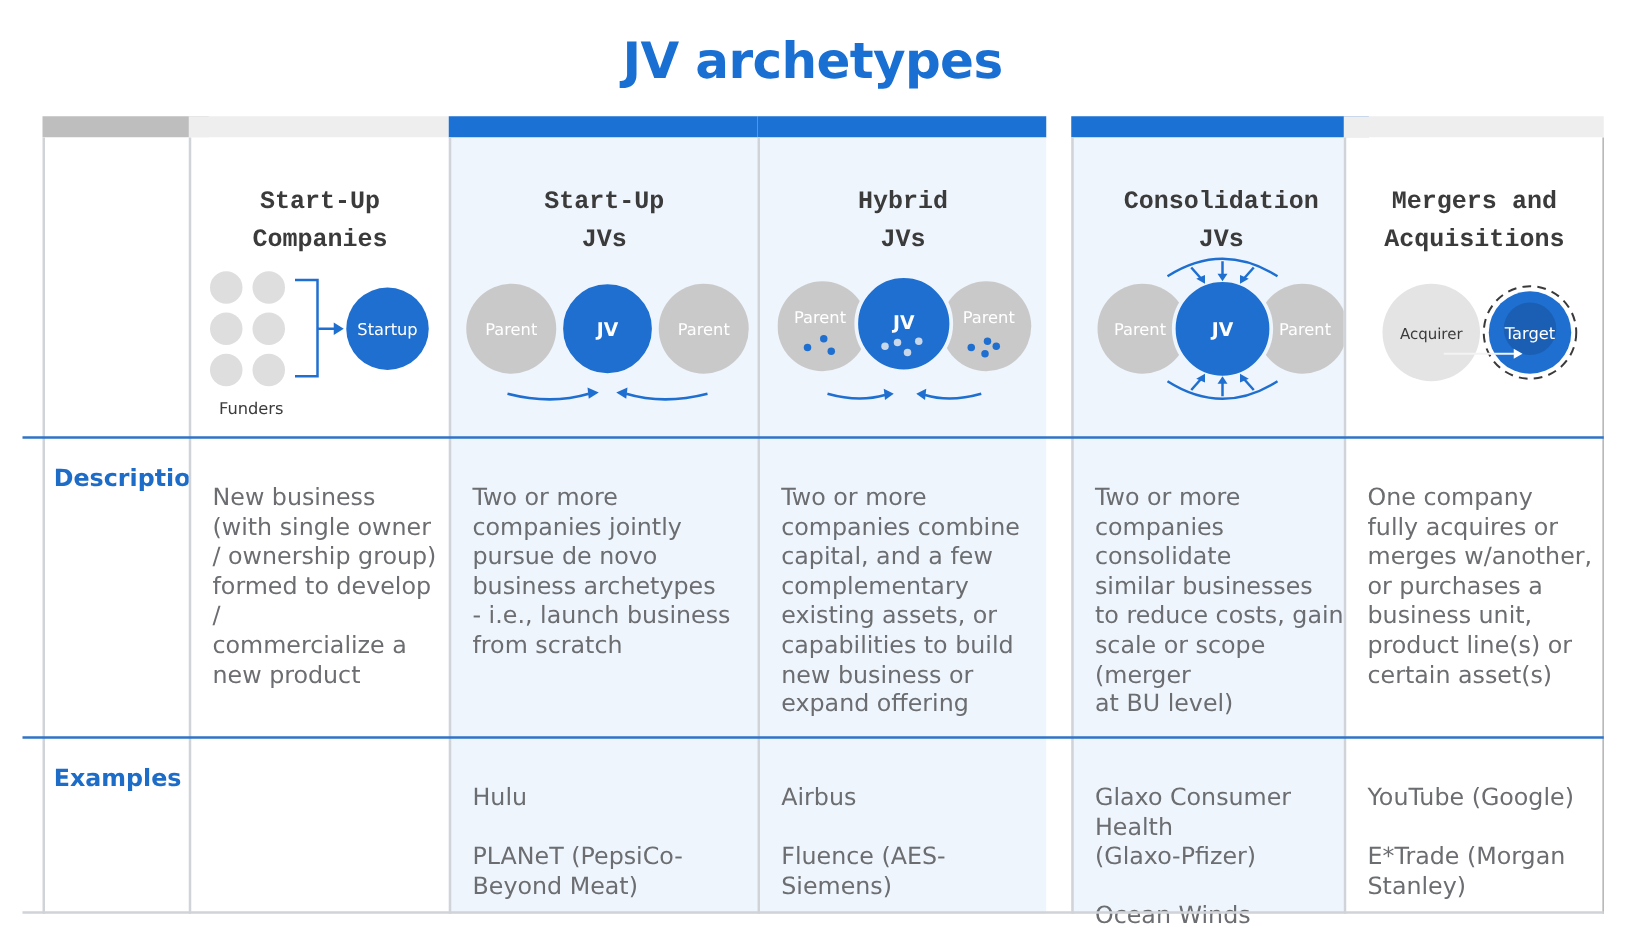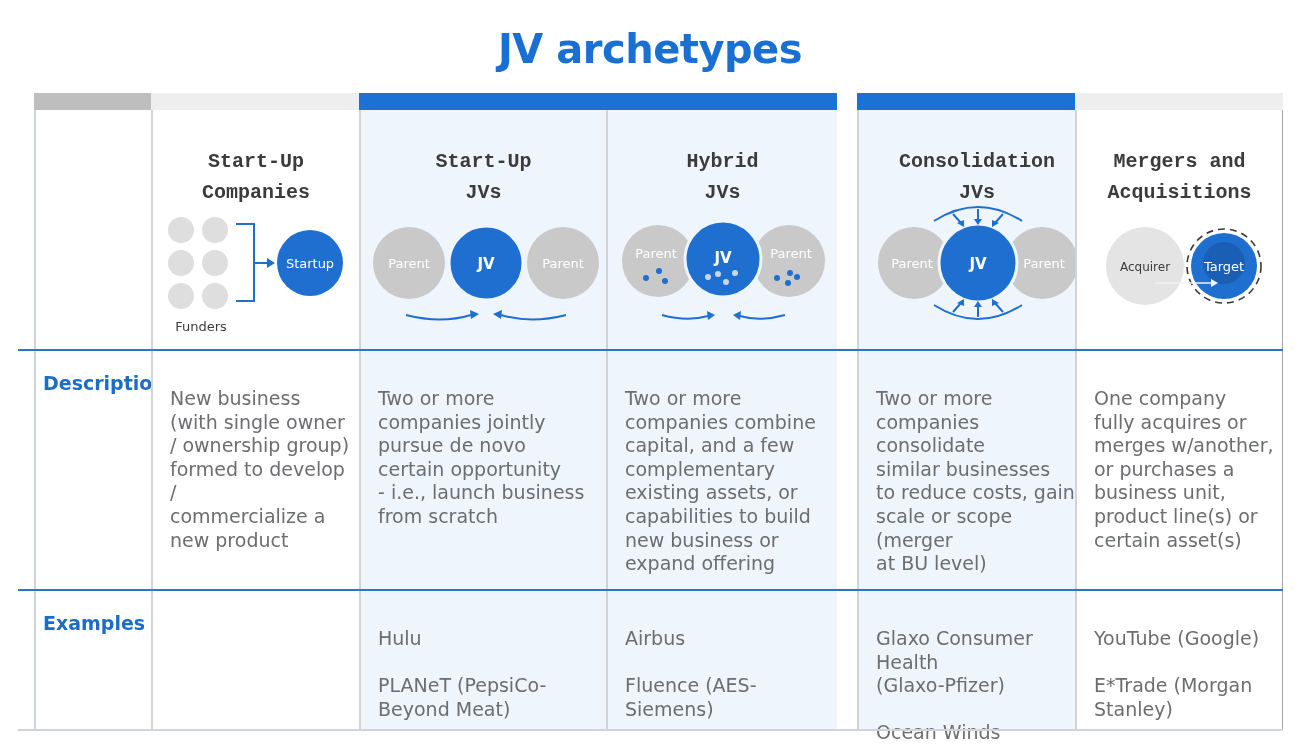--- a/index.html
+++ b/index.html
@@ -109,21 +109,21 @@
         <text x="192" y="50" text-anchor="middle" font-size="13" fill="#fff">Parent</text>
         <path d="M35 97 Q70 106 100 97" stroke="#1e6fd0" stroke-width="2" fill="none"></path>
         <polygon points="99,92 108,96 100,101" fill="#1e6fd0"></polygon>
         <path d="M195 97 Q160 106 130 97" stroke="#1e6fd0" stroke-width="2" fill="none"></path>
         <polygon points="131,92 122,96 130,101" fill="#1e6fd0"></polygon>
       </svg>
       <div class="desc">
         <div>Two or more</div>
         <div>companies jointly</div>
         <div>pursue de novo</div>
-        <div>certain opportunity</div>
+        <div>business archetypes</div>
         <div>- i.e., launch business</div>
         <div>from scratch</div>
       </div>
       <div class="ex">
         <p><span>Hulu</span></p>
         <p><span>PLANeT (PepsiCo-</span><br><span>Beyond Meat)</span></p>
       </div>
     </div>
   </div>
 

